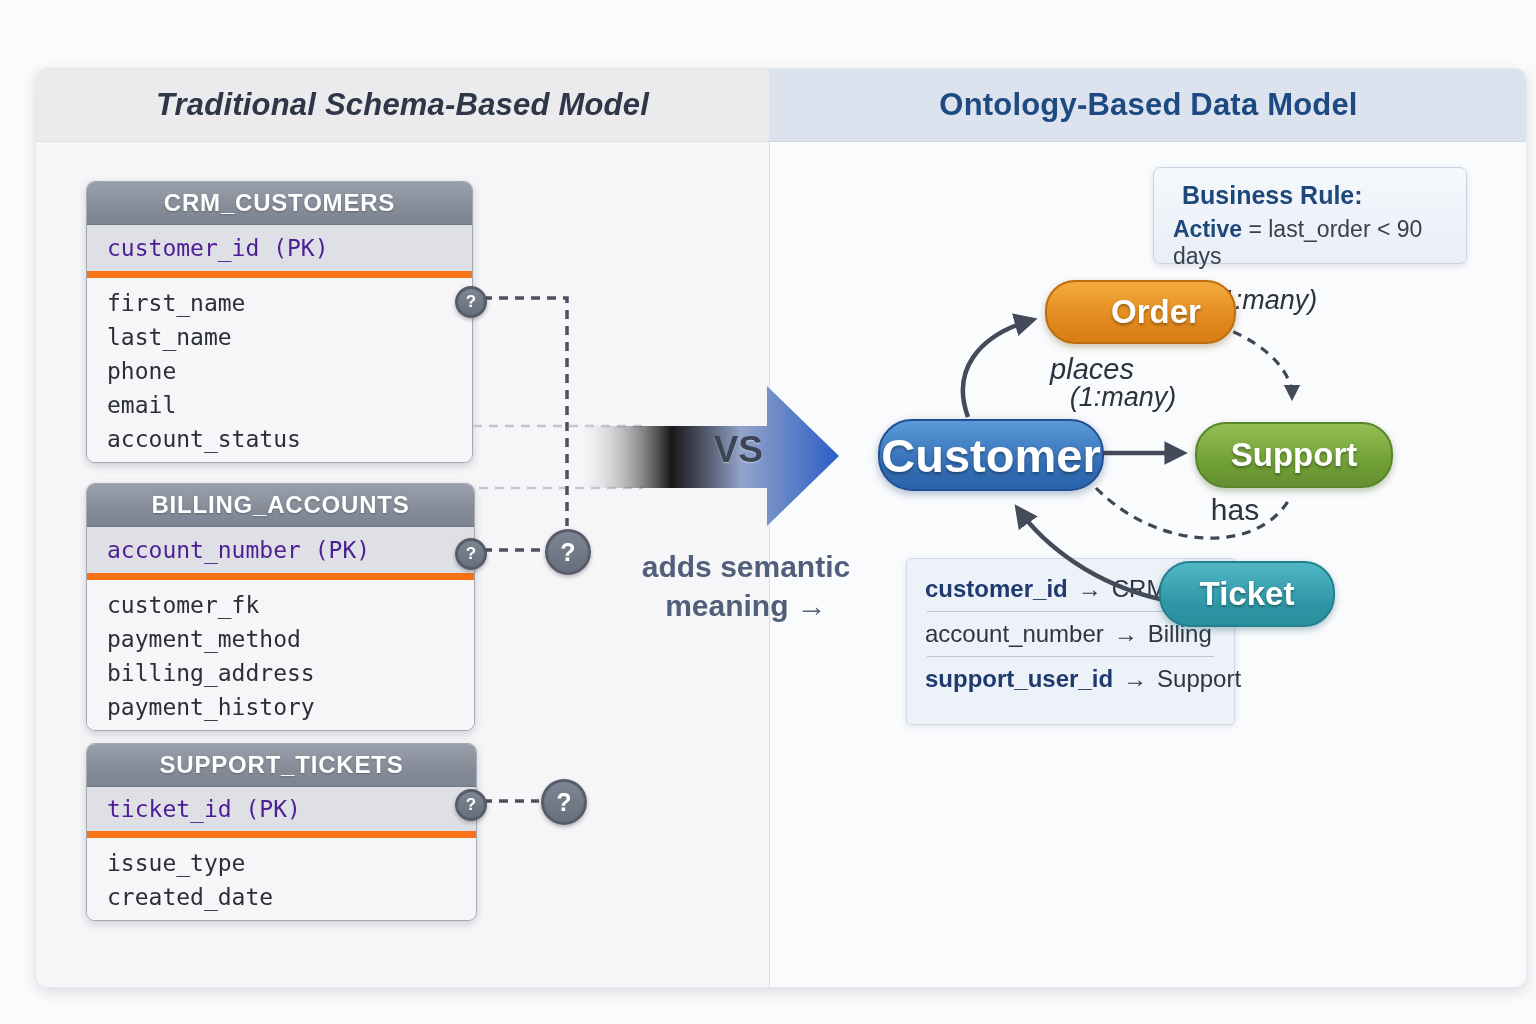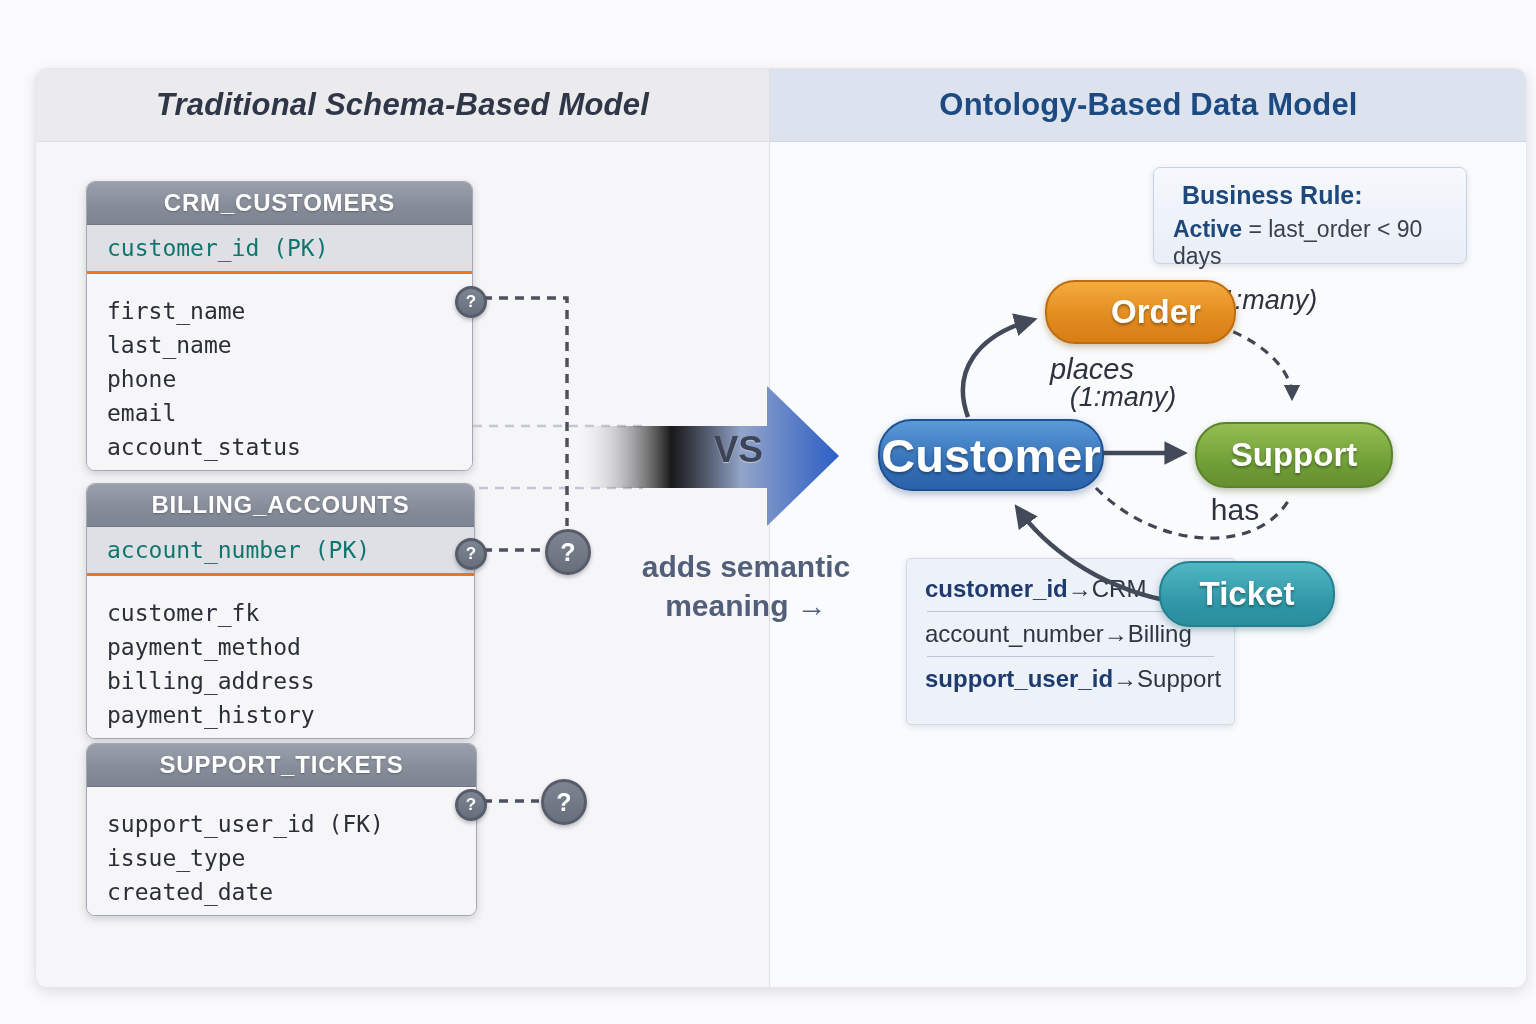--- a/index.html
+++ b/index.html
@@ -31,25 +31,25 @@
     box-shadow:0 3px 9px rgba(45,50,70,.20);background:#f5f5f7;
   }
   .db-header{
     height:42px;line-height:42px;text-align:center;
     background:linear-gradient(180deg,#9aa0ab 0%,#858c98 60%,#7d8492 100%);
     color:#ffffff;font-weight:bold;font-size:24px;letter-spacing:.8px;
     text-shadow:0 1px 2px rgba(0,0,0,.28);
     border-bottom:1px solid #707683;
   }
   .db-pk{
-    background:#dfe0e6;border-bottom:3px solid #f97316;
-    font-family:"DejaVu Sans Mono", monospace;font-size:23px;color:#0f766e;
+    background:#dfe0e6;border-bottom:7px solid #f97316;
+    font-family:"DejaVu Sans Mono", monospace;font-size:23px;color:#4c1d95;
     padding-left:20px;display:flex;align-items:center;
   }
-  .db-body{padding:20px 0 6px 20px;background:#f6f6f8;}
+  .db-body{padding:8px 0 6px 20px;background:#f6f6f8;}
   .db-field{
     font-family:"DejaVu Sans Mono", monospace;font-size:23px;color:#2a2e37;line-height:34px;
     white-space:nowrap;
   }
   #tbl-crm{left:50px;top:112px;width:385px;}
   #tbl-crm .db-pk{height:46px;}
   #tbl-billing{left:50px;top:414px;width:387px;}
   #tbl-billing .db-pk{height:46px;}
   #tbl-support{left:50px;top:674px;width:389px;}
   #tbl-support .db-pk{height:44px;}
@@ -112,21 +112,21 @@
   .lbl-places{left:996px;top:284px;width:120px;font-size:29px;font-style:italic;}
   .lbl-places-card{left:1007px;top:313px;width:160px;font-size:27px;font-style:italic;}
   .lbl-has{left:1159px;top:424px;width:80px;font-size:30px;}
 
   
   .map-box{
     position:absolute;left:870px;top:489px;width:327px;height:165px;
     background:#edf1f8;border:1px solid #d3dae6;border-radius:5px;
     box-shadow:0 2px 6px rgba(60,70,100,.14);z-index:4;
   }
-  .map-row{display:flex;align-items:center;gap:0;padding-left:18px;font-size:24px;color:#2e3540;height:44px;}
+  .map-row{display:flex;align-items:center;gap:10px;padding-left:18px;font-size:24px;color:#2e3540;height:44px;}
   .map-row .map-key{color:#2e3540;}
   .map-row.em .map-key{font-weight:bold;color:#1e3a6e;}
   .map-div{height:1px;background:#bcc5d4;margin:0 20px;}
 
   svg.overlay{position:absolute;left:0;top:0;z-index:5;}
 </style>
 </head>
 <body>
 
 <div class="canvas">
@@ -154,22 +154,22 @@
       <div class="db-body">
         <div class="db-field">customer_fk</div>
         <div class="db-field">payment_method</div>
         <div class="db-field">billing_address</div>
         <div class="db-field">payment_history</div>
       </div>
     </div>
 
     <div class="db-table" id="tbl-support">
       <div class="db-header">SUPPORT_TICKETS</div>
+      <div class="db-pk">ticket_id (PK)</div>
       <div class="db-body">
-        <div class="db-field">support_user_id (FK)</div>
         <div class="db-field">issue_type</div>
         <div class="db-field">created_date</div>
       </div>
     </div>
   </div>
 
   <div class="panel-right">
     <div class="panel-header rh">
       <span class="panel-title-right">Ontology-Based Data Model</span>
     </div>

